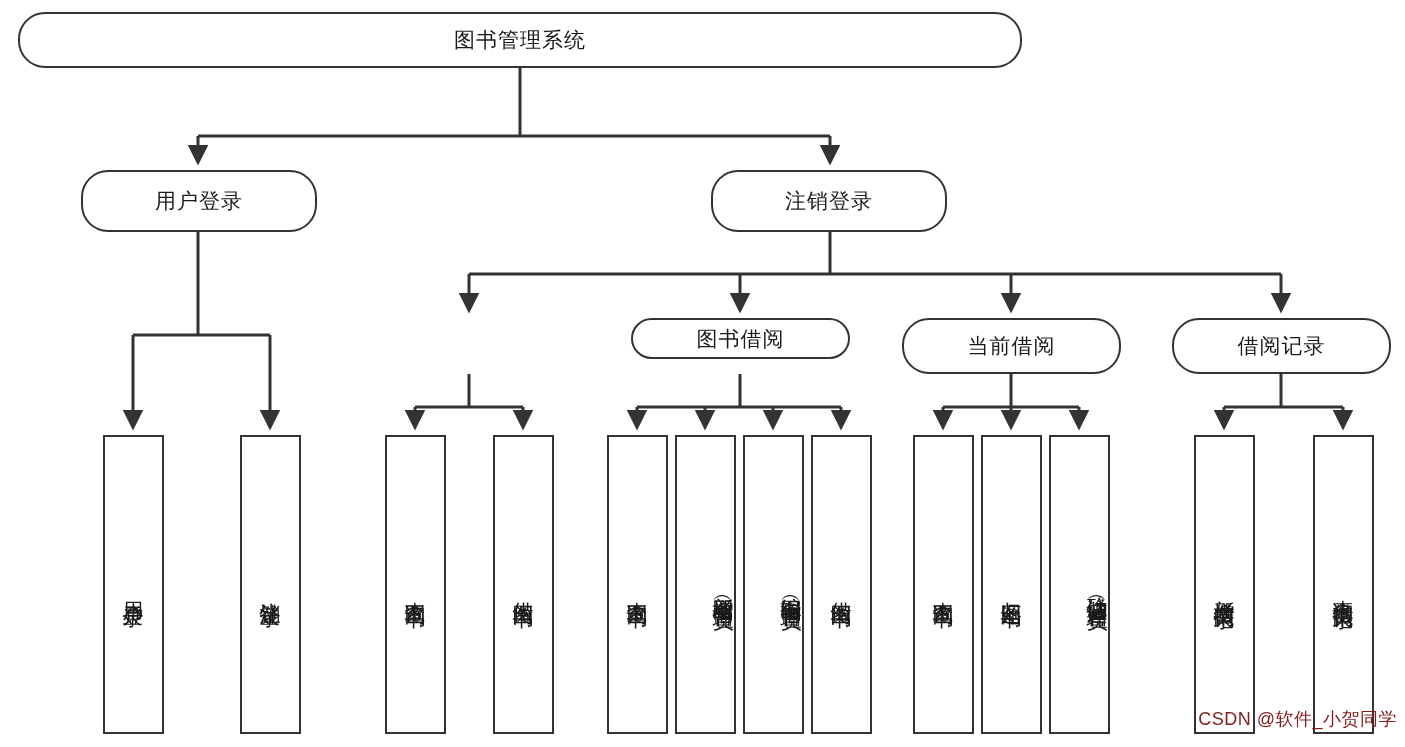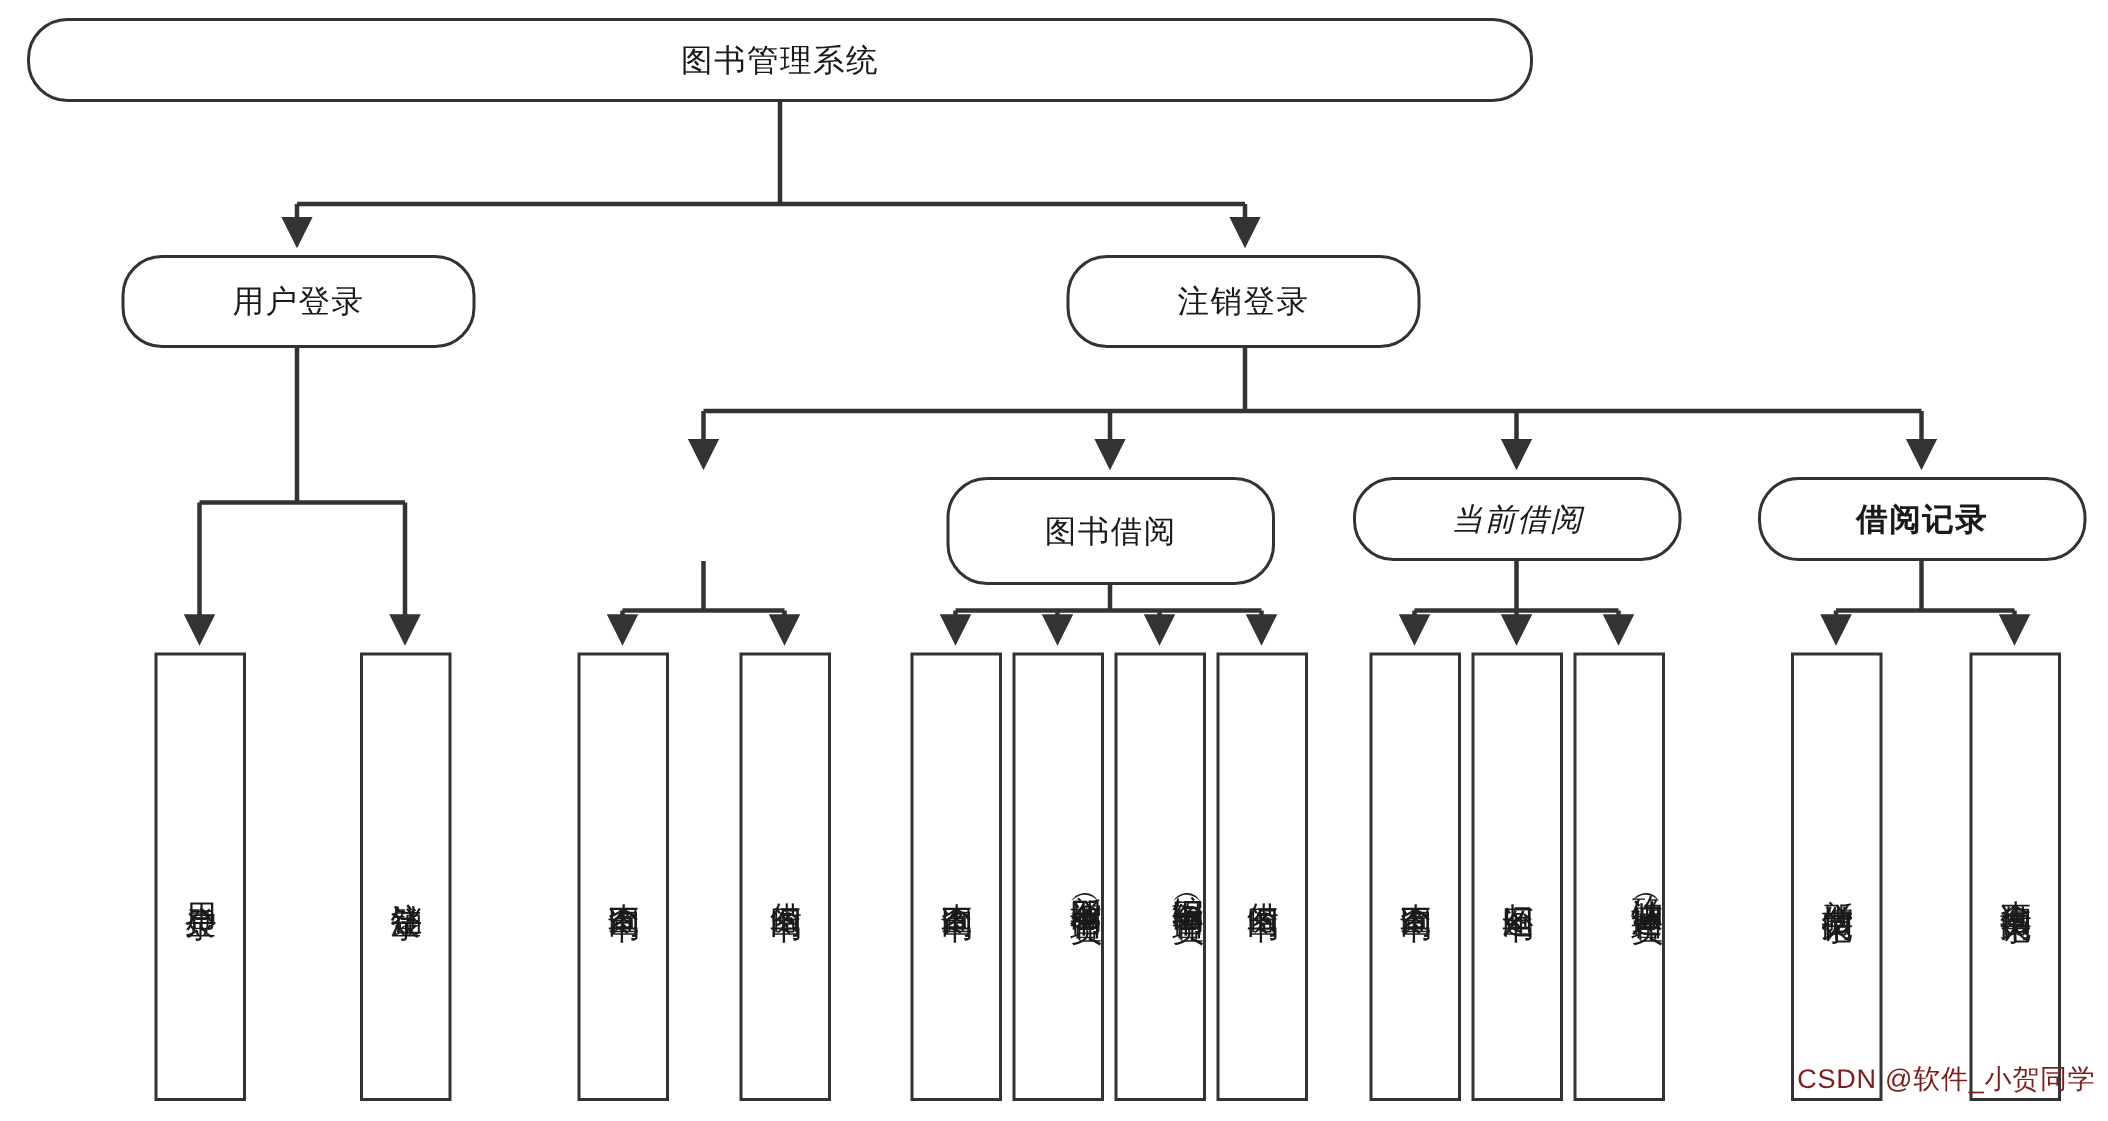--- a/index.html
+++ b/index.html
@@ -116,23 +116,23 @@
       <path d="M 1224 407 L 1224 427" marker-end="url(#arrow)"></path>
       <path d="M 1343 407 L 1343 427" marker-end="url(#arrow)"></path>
     </g>
   </svg>
 
   <div class="node horiz" style="left:18px; top:12px; width:1004px; height:56px;">图书管理系统</div>
 
   <div class="node horiz" style="left:81px; top:170px; width:236px; height:62px;">用户登录</div>
   <div class="node horiz" style="left:711px; top:170px; width:236px; height:62px;">注销登录</div>
 
-  <div class="node horiz" style="left:631px; top:318px; width:219px; height:72px;text-align:center;">图书借阅</div>
-  <div class="node horiz" style="left:902px; top:318px; width:219px; height:56px;font-style:italic;">当前借阅</div>
-  <div class="node horiz" style="left:1172px; top:318px; width:219px; height:56px;font-weight:bold;">借阅记录</div>
+  <div class="node horiz" style="left:631px; top:318px; width:219px; height:41px;text-align:center;">图书借阅</div>
+  <div class="node horiz" style="left:902px; top:318px; width:219px; height:56px;">当前借阅</div>
+  <div class="node horiz" style="left:1172px; top:318px; width:219px; height:56px;">借阅记录</div>
 
   <div class="node vert bottomish" style="left:103px; top:435px; width:61px; height:299px;">用户登录</div>
   <div class="node vert bottomish" style="left:240px; top:435px; width:61px; height:299px;">注销登录</div>
 
   <div class="node vert bottomish" style="left:385px; top:435px; width:61px; height:299px;">查询图书</div>
   <div class="node vert bottomish" style="left:493px; top:435px; width:61px; height:299px;">借阅图书</div>
 
   <div class="node vert bottomish" style="left:607px; top:435px; width:61px; height:299px;">查询图书</div>
   <div class="node vert" style="left:675px; top:435px; width:61px; height:299px;">新增图书（管理员）</div>
   <div class="node vert" style="left:743px; top:435px; width:61px; height:299px;">编辑图书（管理员）</div>

